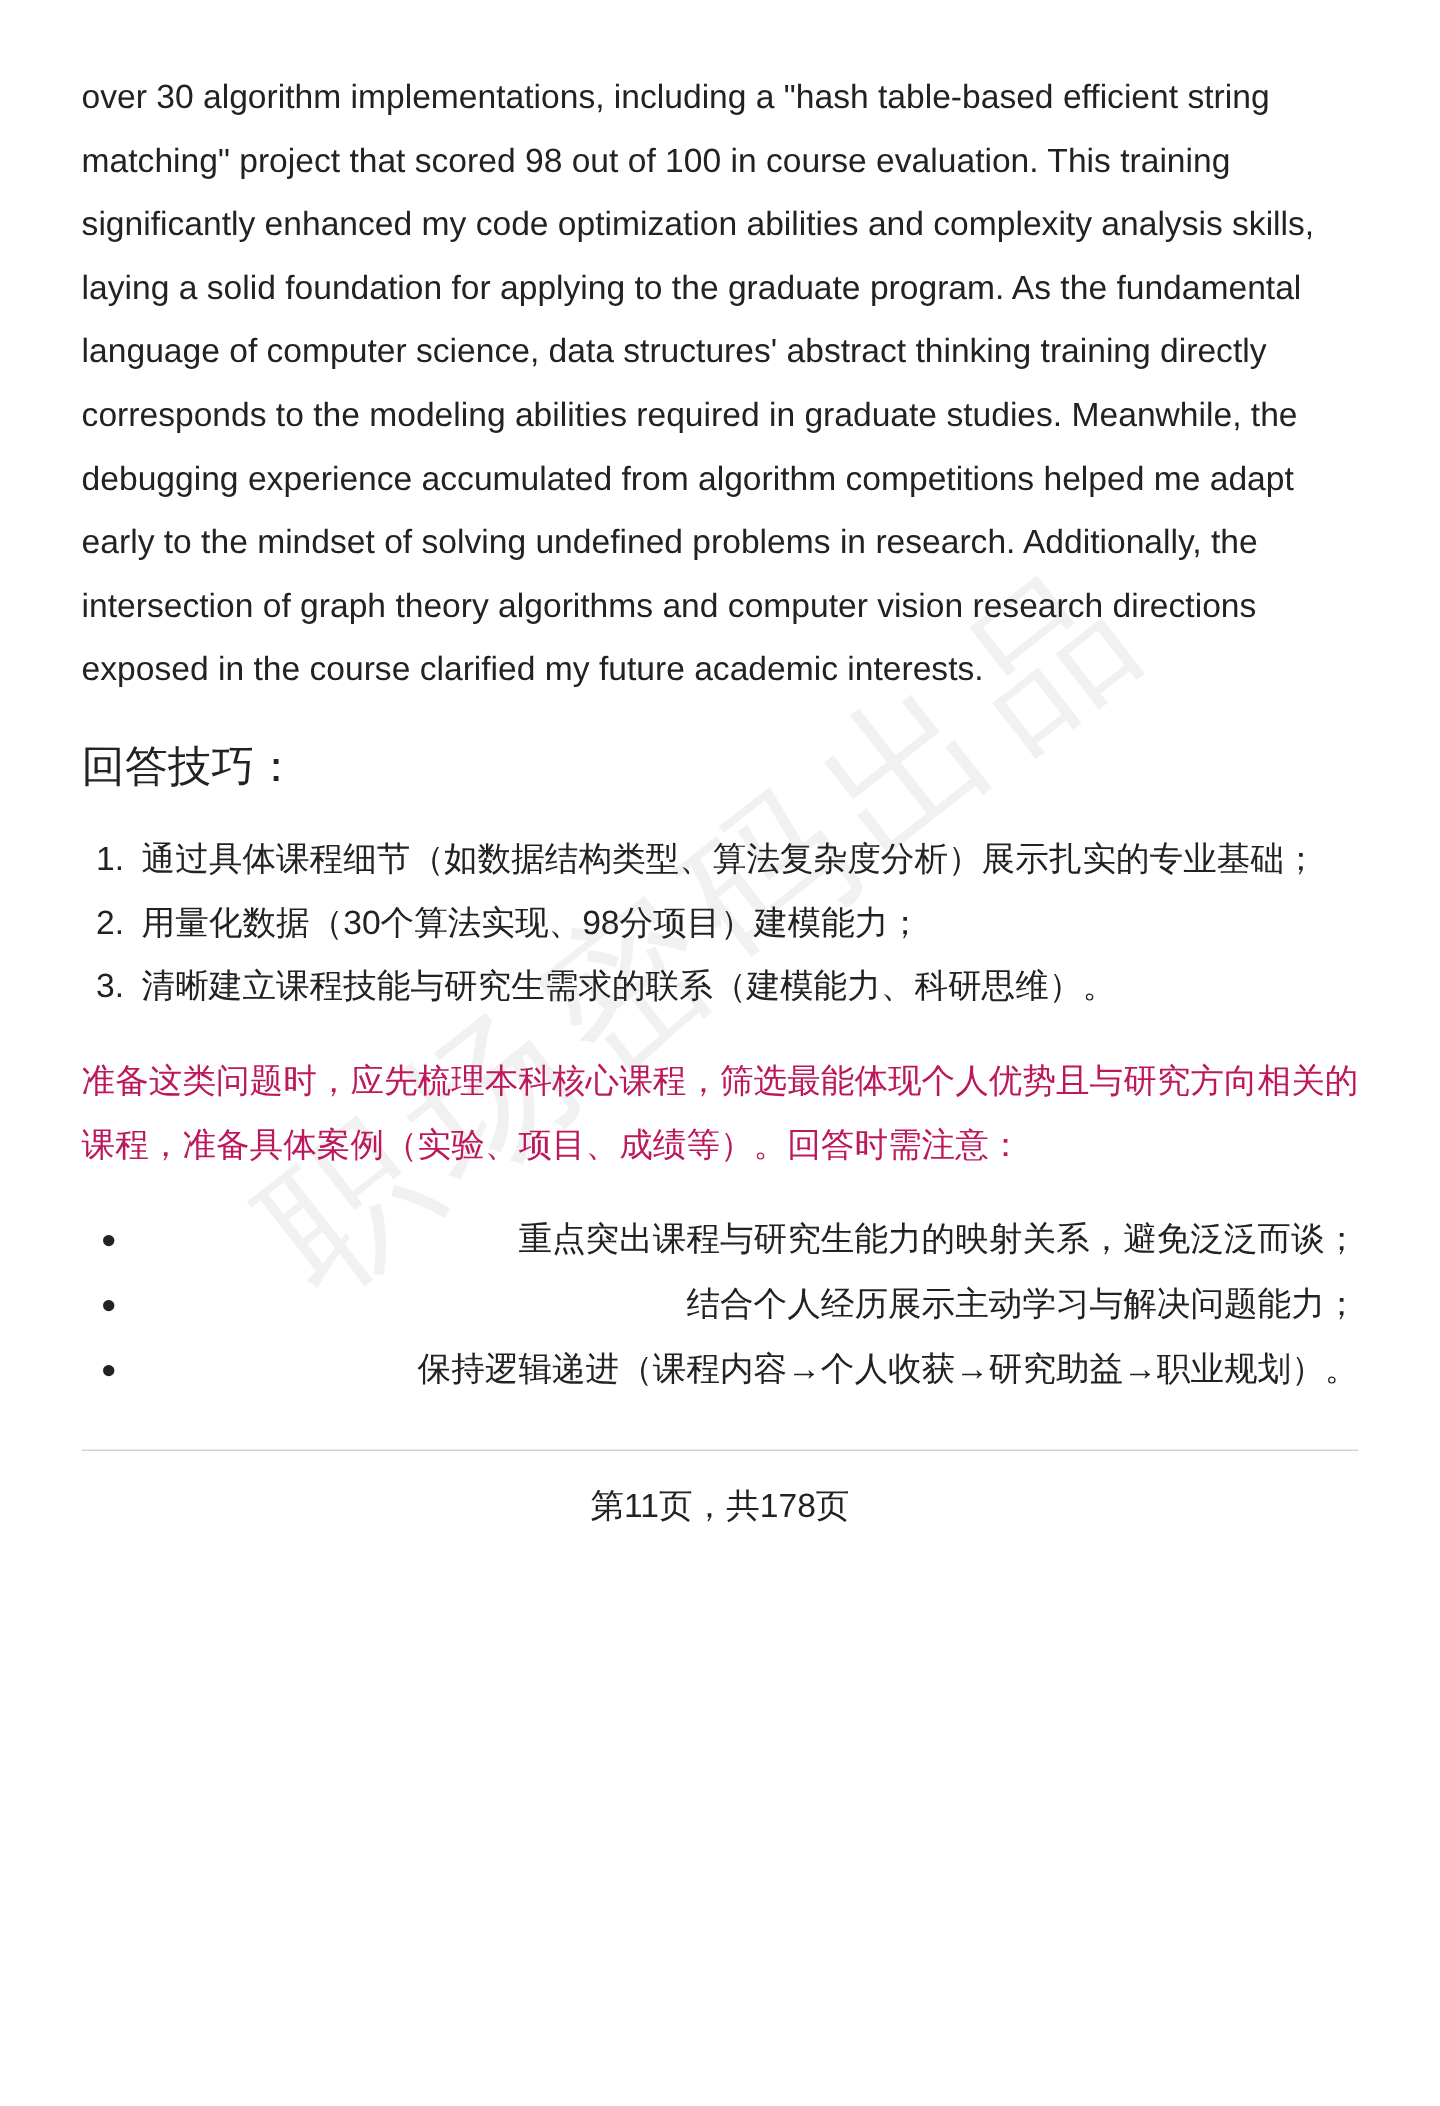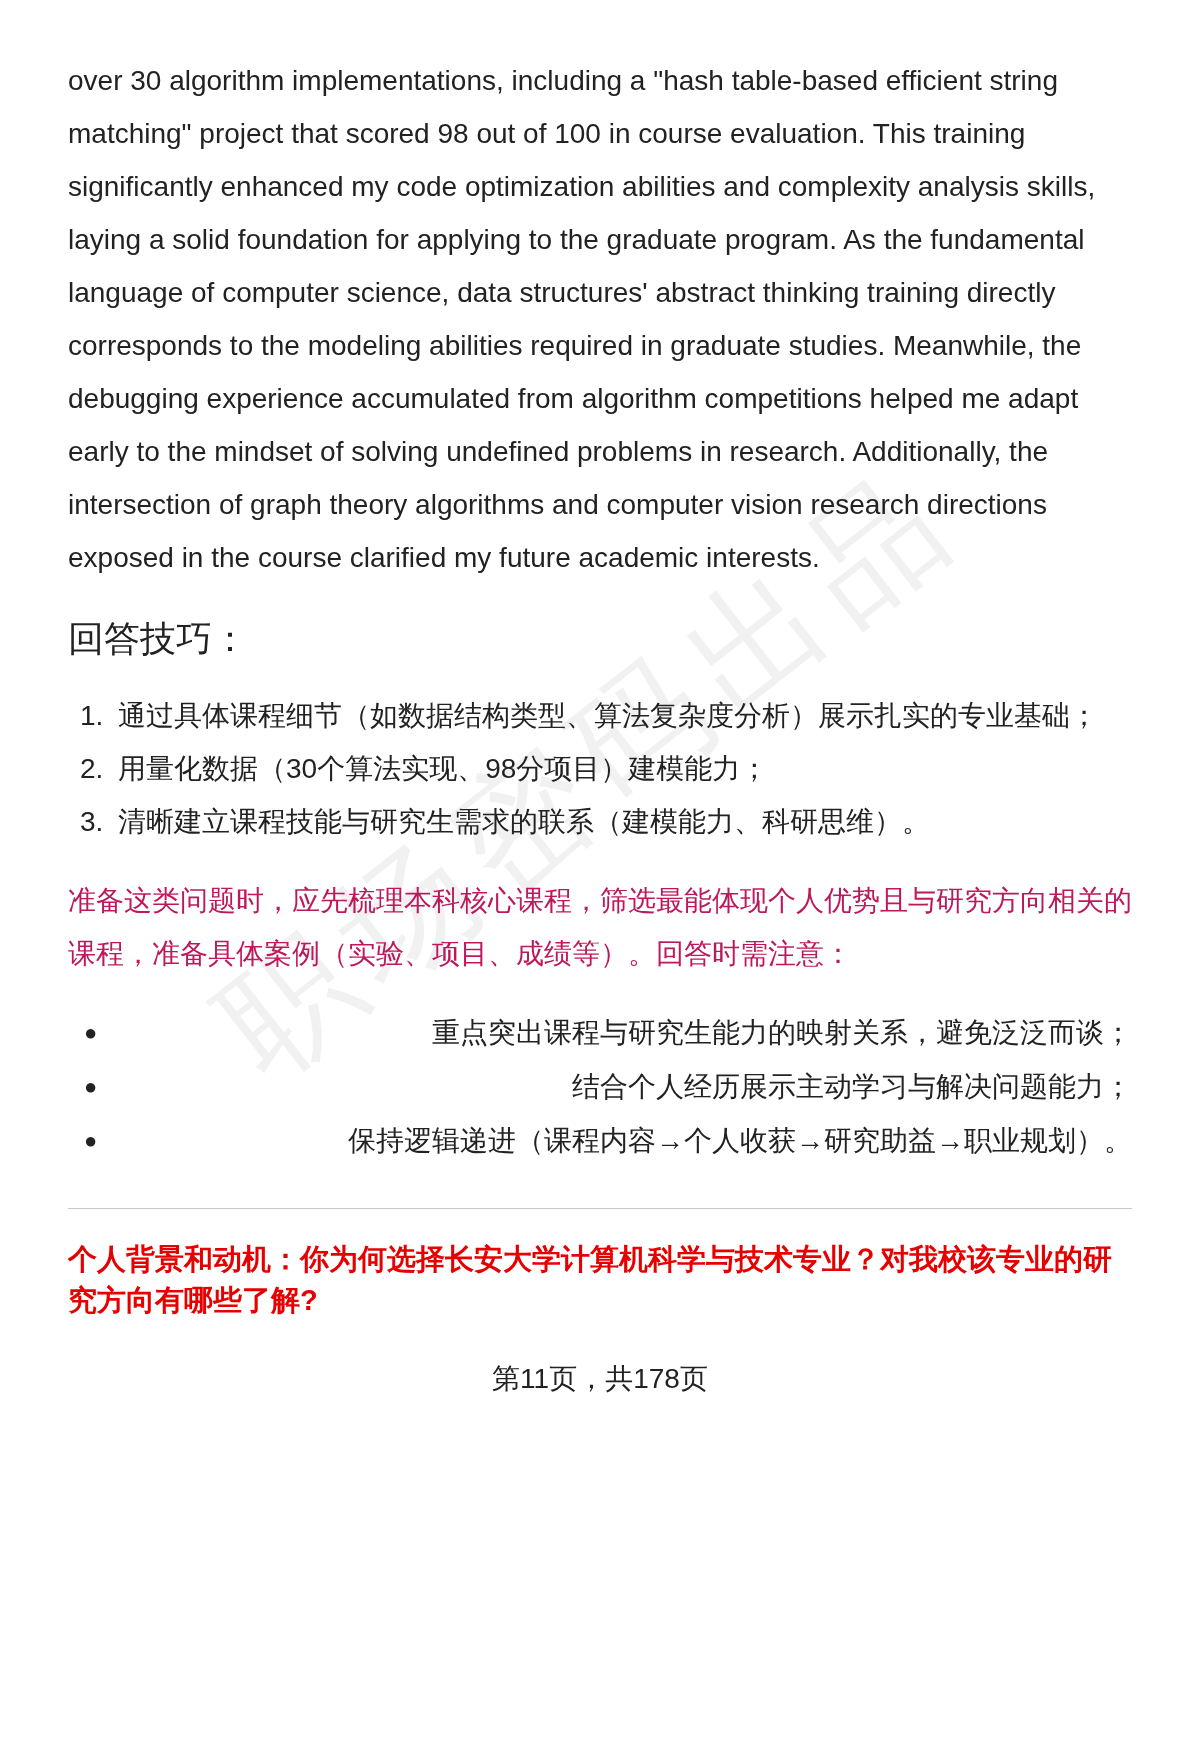--- a/index.html
+++ b/index.html
@@ -153,18 +153,17 @@
         <span class="item-text">结合个人经历展示主动学习与解决问题能力；</span>
       </li>
       <li class="bullet-item">
         <span class="bullet">●</span>
         <span class="item-text">保持逻辑递进（课程内容→个人收获→研究助益→职业规划）。</span>
       </li>
     </ul>
 
     <hr class="divider">
 
-    <p class="next-question">个人背景和动机：你为何选择长安大学计算机科学与技术专业？对我校该专业的研究方向有哪些了解?</p>
 
     <p class="footer">第11页，共178页</p>
 
   </div>
 </div>
 
 </body></html>

